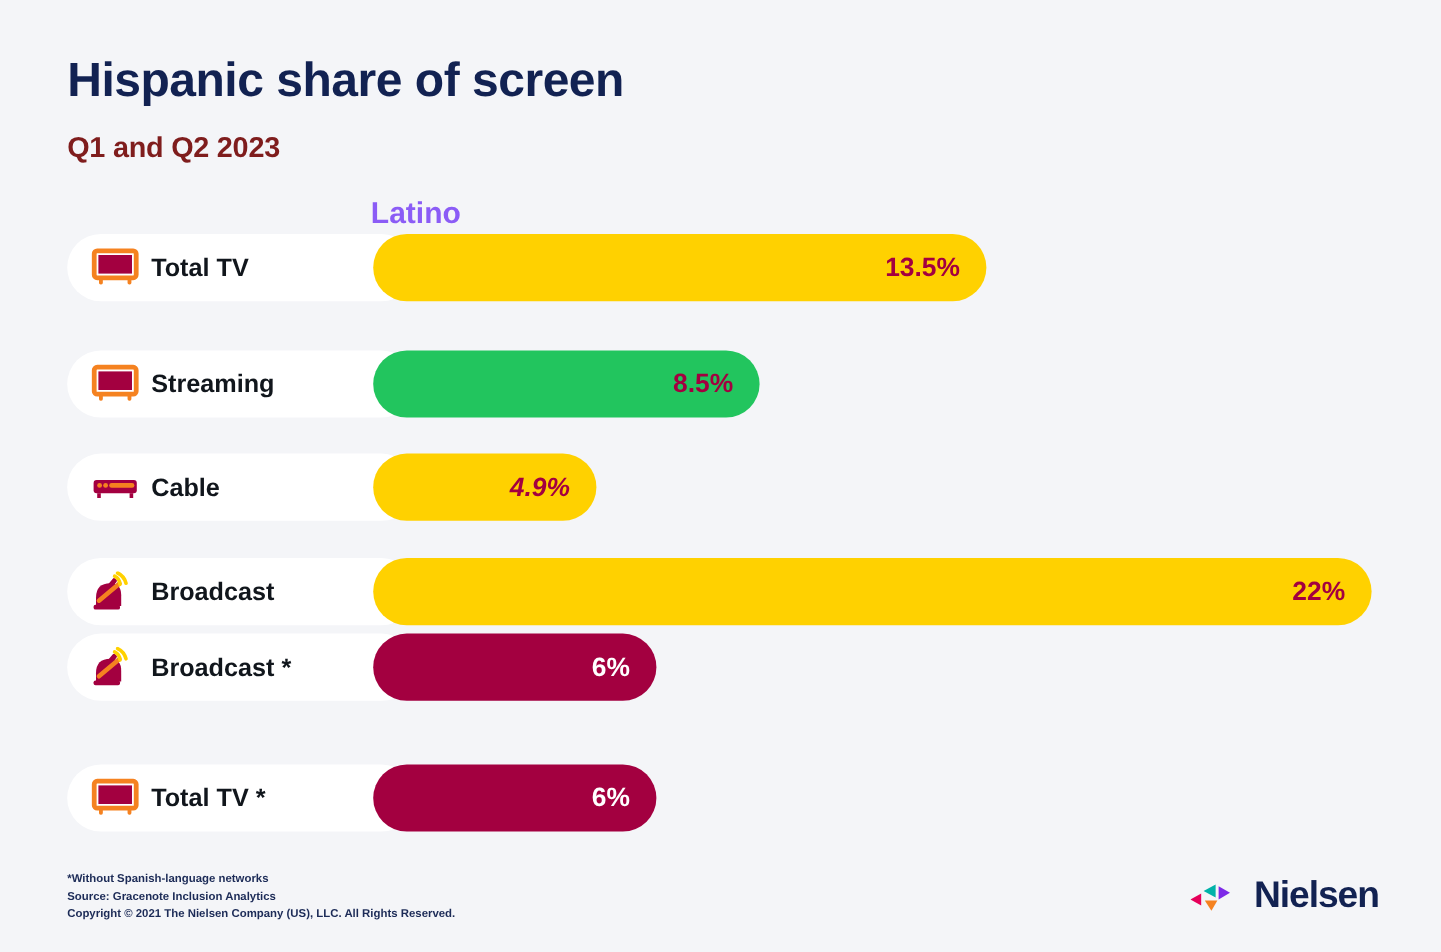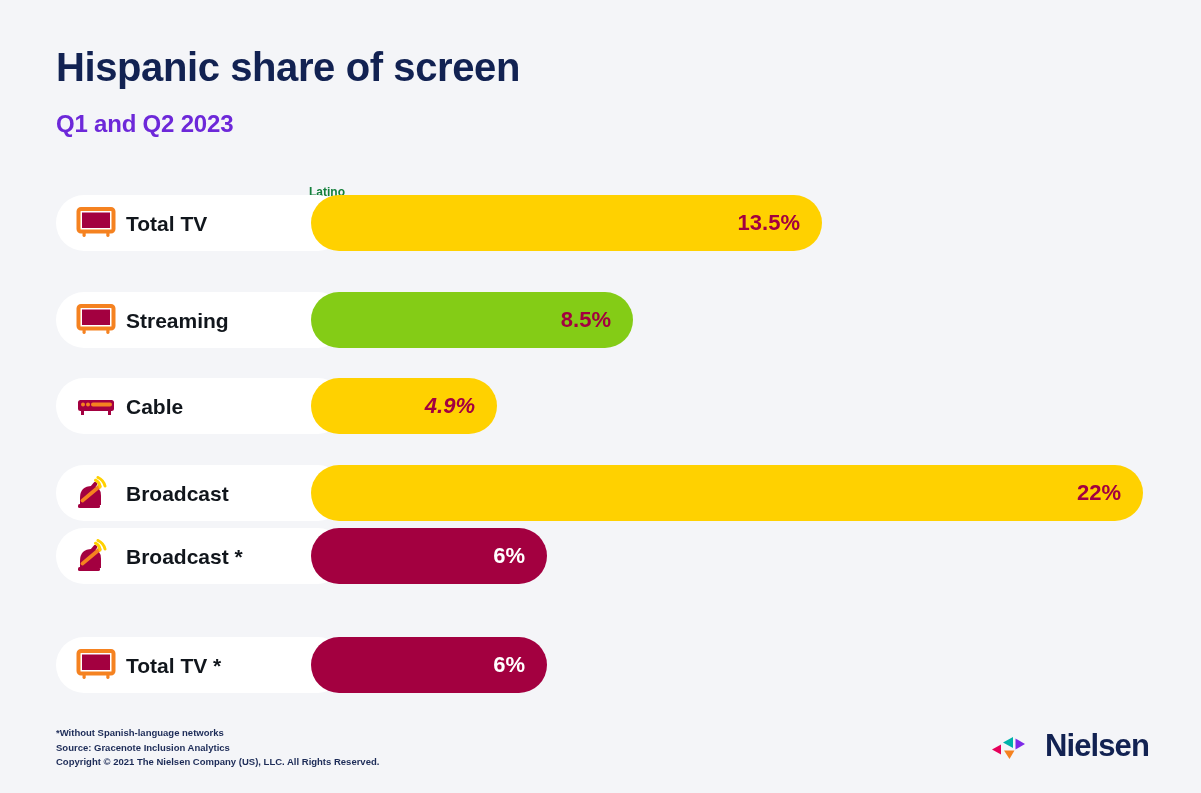--- a/index.html
+++ b/index.html
@@ -25,33 +25,33 @@
     color: #122252;
     letter-spacing: -0.4px;
     line-height: 1;
   }
   #chart-subtitle {
     position: absolute;
     left: 56px;
     top: 112px;
     font-size: 24px;
     font-weight: bold;
-    color: #6d28d9;
+    color: #7f1d1d;
     letter-spacing: -0.2px;
     line-height: 1;
   }
 
   
   #legend {
     position: absolute;
     left: 309px;
-    top: 186px;
-    font-size: 12px;
-    font-weight: bold;
-    color: #15803d;
+    top: 166px;
+    font-size: 25px;
+    font-weight: bold;
+    color: #8b5cf6;
     line-height: 1;
   }
 
   
   #plot {
     position: absolute;
     left: 0;
     top: 0;
     width: 1201px;
     height: 793px;
@@ -162,21 +162,21 @@
     <div class="row" style="top: 292px; width: 1201px;">
       <div class="label-pill">
         <svg class="cat-icon" viewBox="0 0 40 34">
           <rect x="2.5" y="3" width="35" height="22.5" rx="2.5" fill="none" stroke="#f58220" stroke-width="4"></rect>
           <rect x="6" y="6.5" width="28" height="15.5" fill="#a30040"></rect>
           <rect x="6.5" y="25.5" width="3.2" height="5.5" rx="1.4" fill="#f58220"></rect>
           <rect x="30.3" y="25.5" width="3.2" height="5.5" rx="1.4" fill="#f58220"></rect>
         </svg>
         <span class="cat-label">Streaming</span>
       </div>
-      <div class="bar" style="width: 322px; background: #84cc16;">
+      <div class="bar" style="width: 322px; background: #22c55e;">
         <span class="bar-value" style="color: rgb(163, 0, 64);">8.5%</span>
       </div>
     </div>
     <div class="row" style="top: 378px; width: 1201px;">
       <div class="label-pill">
         <svg class="cat-icon" viewBox="0 0 40 34">
           <rect x="2" y="11" width="36" height="11" rx="2.5" fill="#a30040"></rect>
           <rect x="15" y="13.5" width="21" height="4" rx="2" fill="#f58220"></rect>
           <circle cx="7" cy="15.5" r="2" fill="#f58220"></circle>
           <circle cx="12" cy="15.5" r="2" fill="#f58220"></circle>

